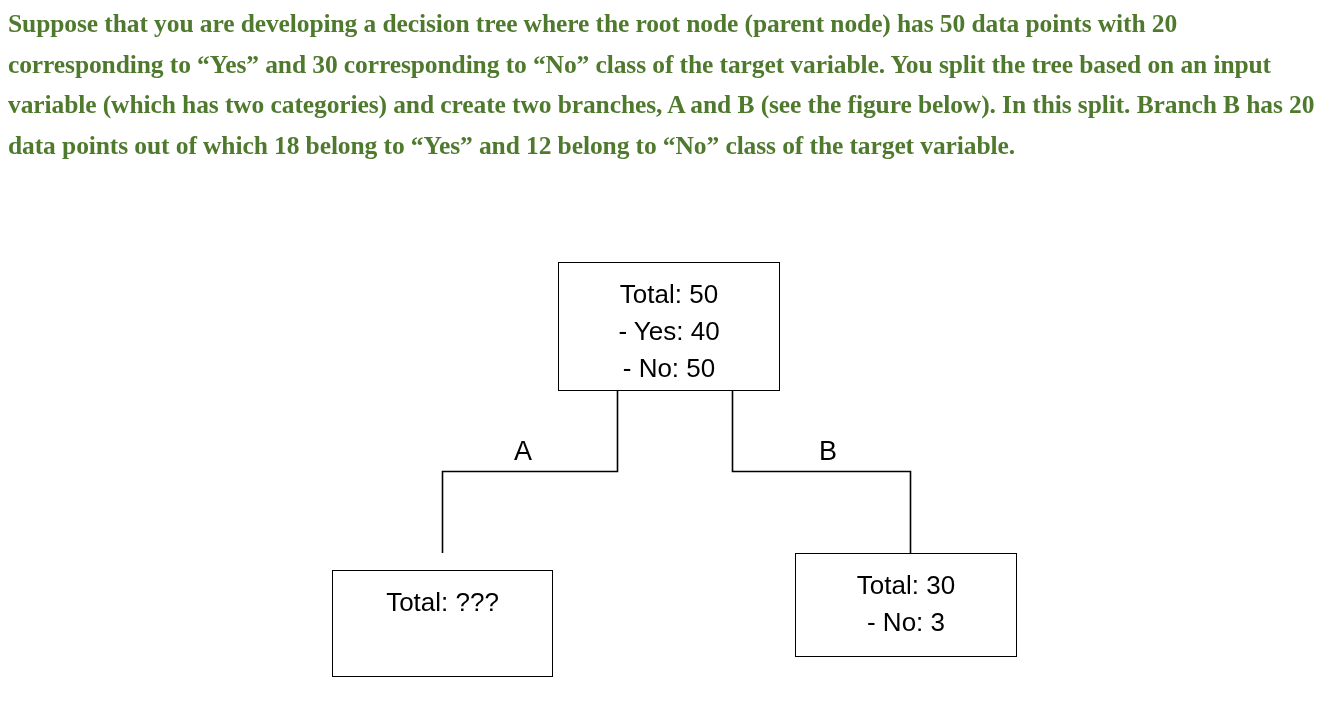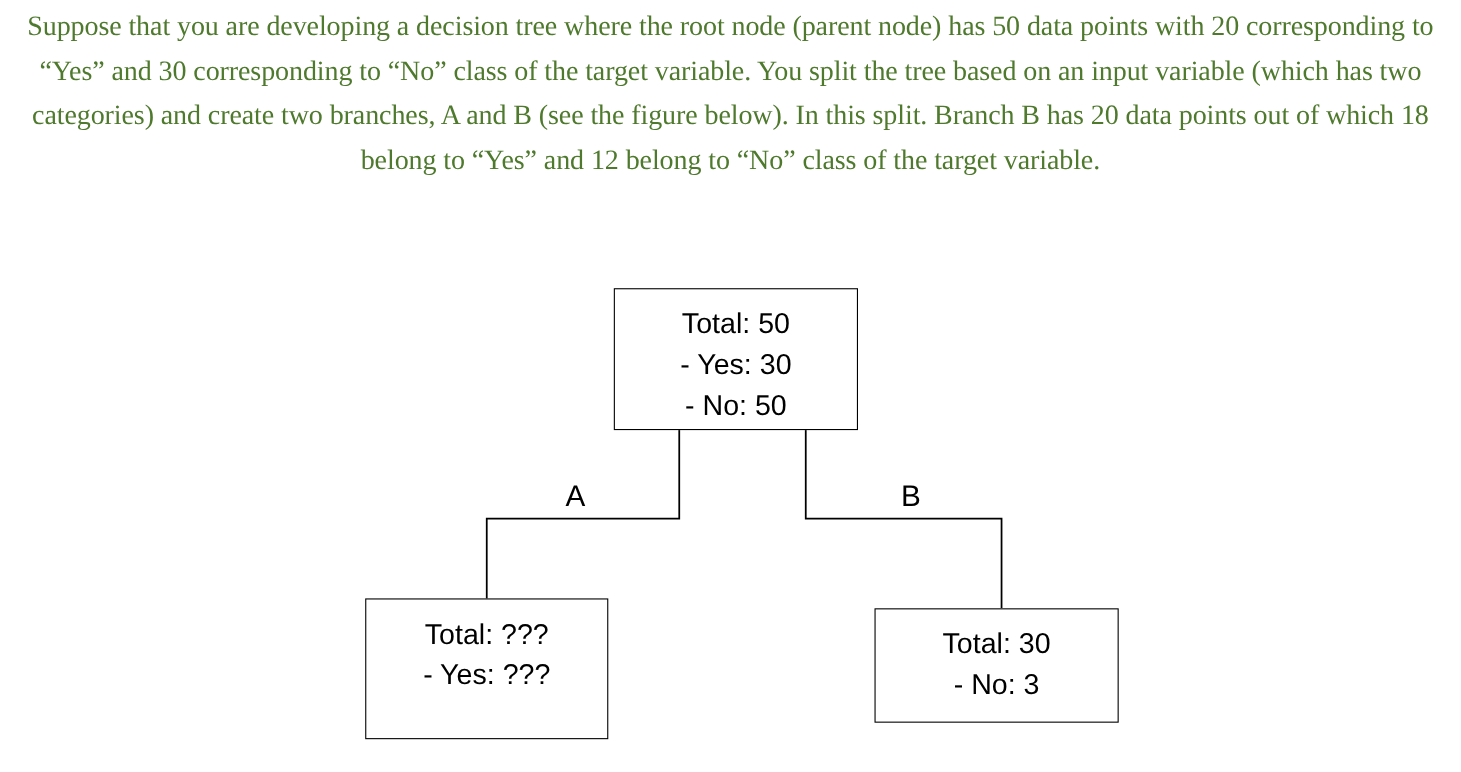--- a/index.html
+++ b/index.html
@@ -16,25 +16,25 @@
   }
 
   
   #question-text {
     position: absolute;
     left: 8px;
     top: 4px;
     width: 1312px;
     color: #4f7a2e;
     font-family: "Liberation Serif", serif;
-    font-weight: normal;
+    font-weight: bold;
     font-size: 25.5px;
     line-height: 40.5px;
     letter-spacing: -0.1px;
-    text-align: center;
+    text-align: left;
     white-space: pre-wrap;
   }
 
   
   #tree-diagram {
     position: absolute;
     left: 0;
     top: 0;
     width: 1328px;
     height: 702px;
@@ -65,23 +65,23 @@
   }
 
   #node-root {
     left: 558px;
     top: 262px;
     width: 222px;
     height: 129px;
   }
   #node-left {
     left: 332px;
-    top: 544px;
+    top: 570px;
     width: 221px;
-    height: 128px;
+    height: 107px;
   }
   #node-right {
     left: 795px;
     top: 553px;
     width: 222px;
     height: 104px;
   }
 
   .branch-label {
     position: absolute;
@@ -110,27 +110,26 @@
 
   <svg id="tree-connectors" viewBox="0 0 1328 702">
 
     <path d="M 617.5 391 L 617.5 471.5 L 442.5 471.5 L 442.5 553" fill="none" stroke="#000000" stroke-width="1.6"></path>
 
     <path d="M 732.5 391 L 732.5 471.5 L 910.5 471.5 L 910.5 553" fill="none" stroke="#000000" stroke-width="1.6"></path>
   </svg>
 
   <div class="tree-node" id="node-root">
     <span class="node-line">Total: 50</span>
-    <span class="node-line">- Yes: 30</span>
+    <span class="node-line">- Yes: 40</span>
     <span class="node-line">- No: 50</span>
   </div>
 
   <div class="tree-node" id="node-left">
     <span class="node-line">Total: ???</span>
-    <span class="node-line">- Yes: ???</span>
   </div>
 
   <div class="tree-node" id="node-right">
     <span class="node-line">Total: 30</span>
     <span class="node-line">- No: 3</span>
   </div>
 
   <div class="branch-label" id="branch-label-a">A</div>
   <div class="branch-label" id="branch-label-b">B</div>
 

